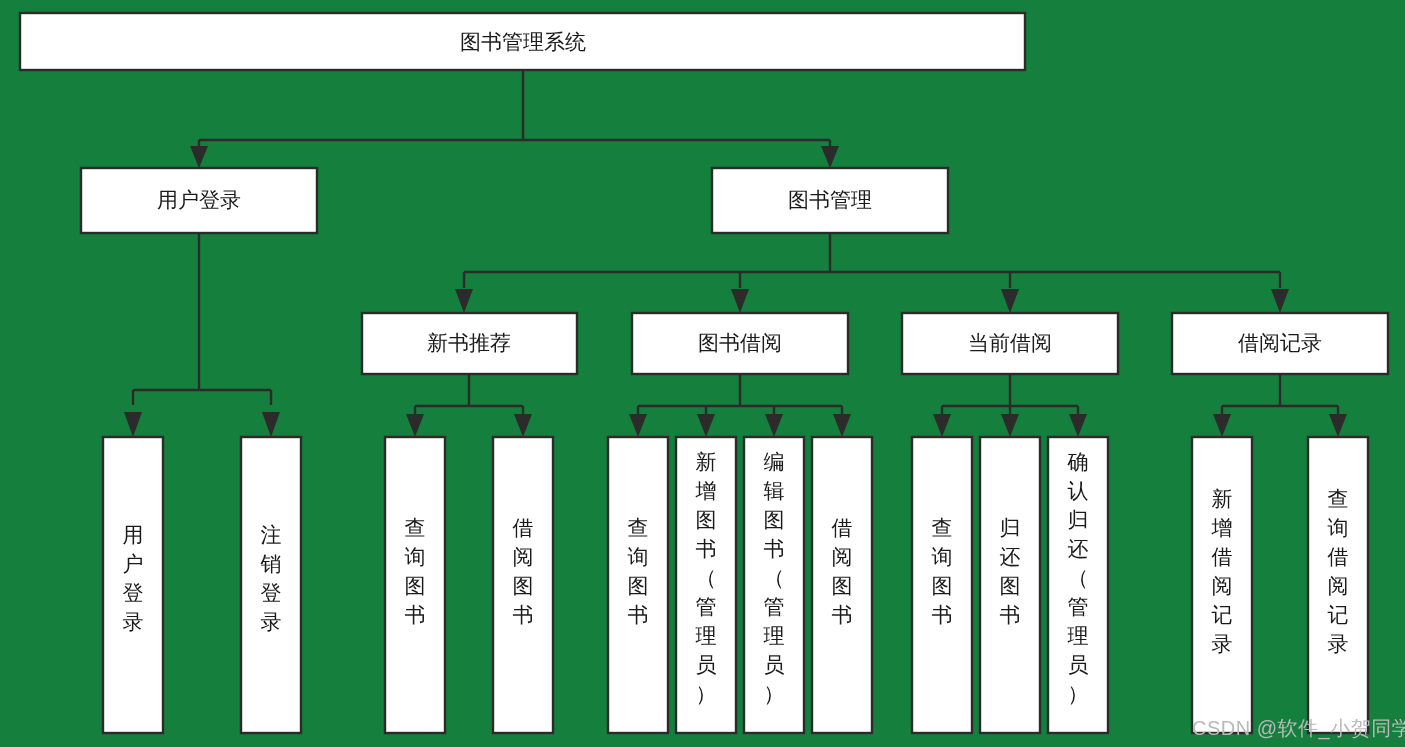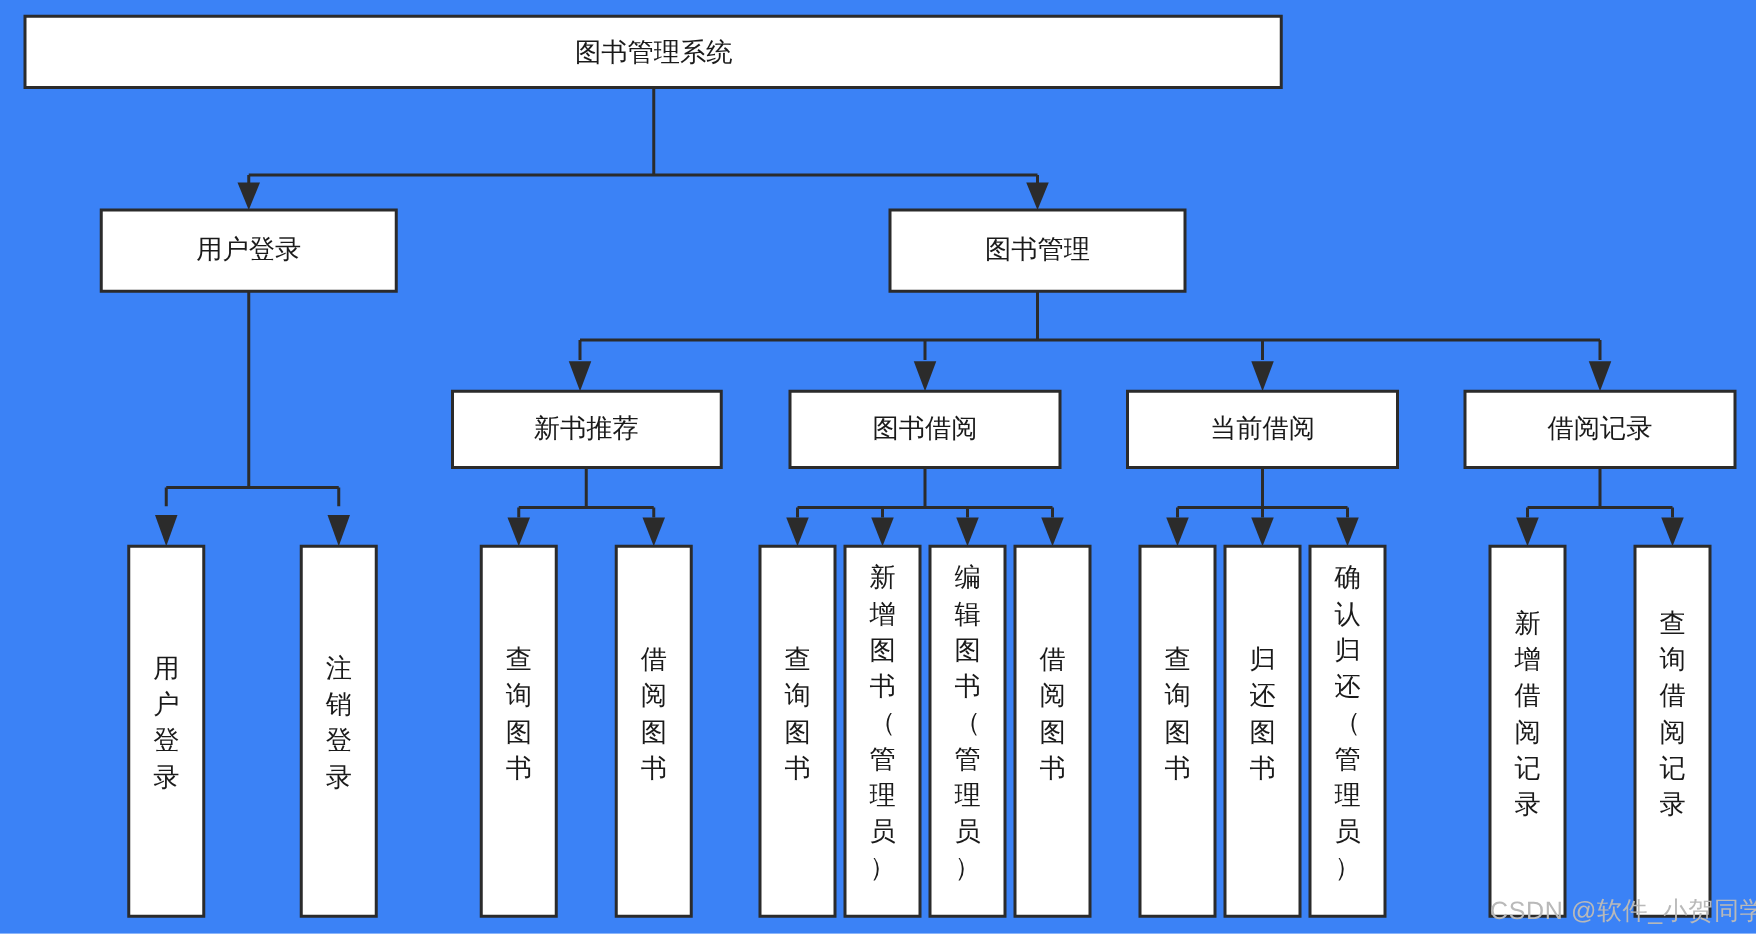--- a/index.html
+++ b/index.html
@@ -7,21 +7,21 @@
     padding: 0;
     background: #ffffff;
   }
   body {
     font-family: "Liberation Sans", "DejaVu Sans", sans-serif;
   }
   #diagram-root {
     position: relative;
     width: 1405px;
     height: 747px;
-    background: #3b82f6;
+    background: #15803d;
     overflow: hidden;
   }
   svg.diagram-canvas {
     position: absolute;
     left: 0;
     top: 0;
     width: 1405px;
     height: 747px;
     display: block;
   }

